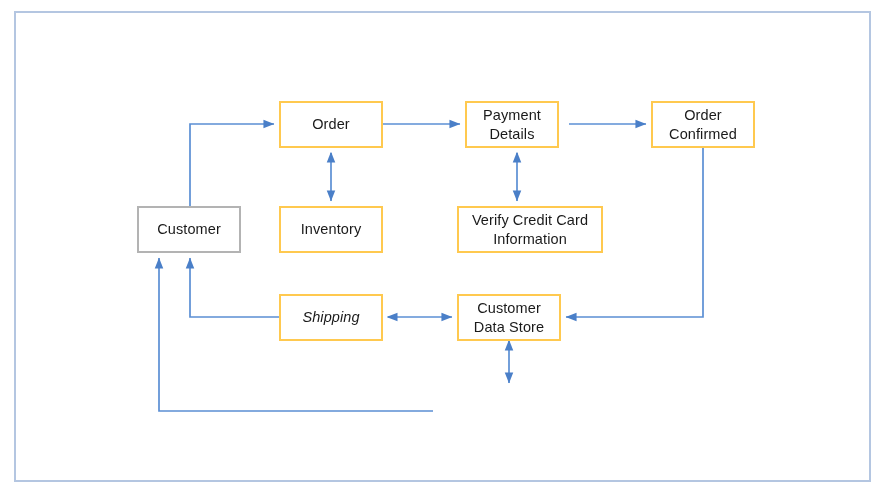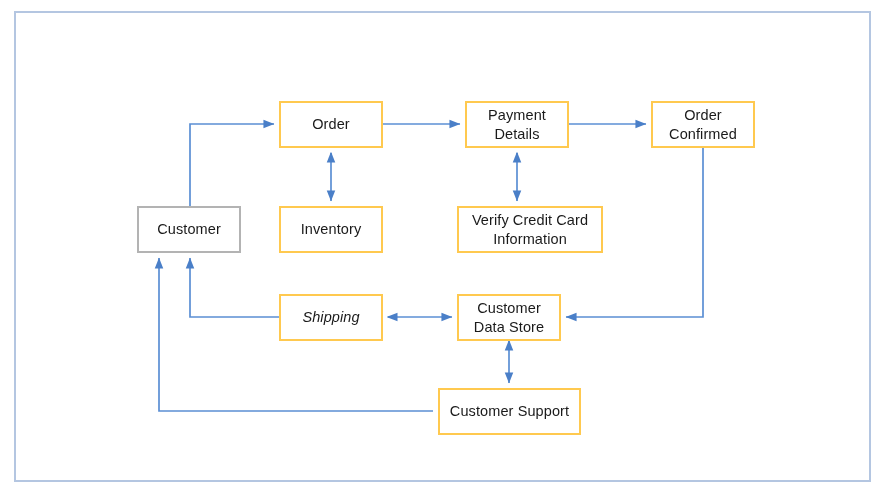--- a/index.html
+++ b/index.html
@@ -104,21 +104,21 @@
   </div>
 
   <div class="node" style="left:279px; top:101px; width:104px; height:47px;">
     <span>Order</span>
   </div>
 
   <div class="node" style="left:279px; top:206px; width:104px; height:47px;align-items:center;">
     <span>Inventory</span>
   </div>
 
-  <div class="node" style="left:465px; top:101px; width:104px; height:47px;">
+  <div class="node" style="left:465px; top:101px; width:94px; height:47px;">
     <span>Payment
 Details</span>
   </div>
 
   <div class="node" style="left:457px; top:206px; width:146px; height:47px;">
     <span>Verify Credit Card
 Information</span>
   </div>
 
   <div class="node" style="left:651px; top:101px; width:104px; height:47px;">
@@ -128,17 +128,14 @@
 
   <div class="node" style="left:279px; top:294px; width:104px; height:47px;font-style:italic;">
     <span>Shipping</span>
   </div>
 
   <div class="node" style="left:457px; top:294px; width:104px; height:47px;">
     <span>Customer
 Data Store</span>
   </div>
 
-  <div class="node" style="left:438px; top:388px; width:143px; height:47px;">
-    <span>Customer Support</span>
-  </div>
 
 </div>
 
 </body></html>

